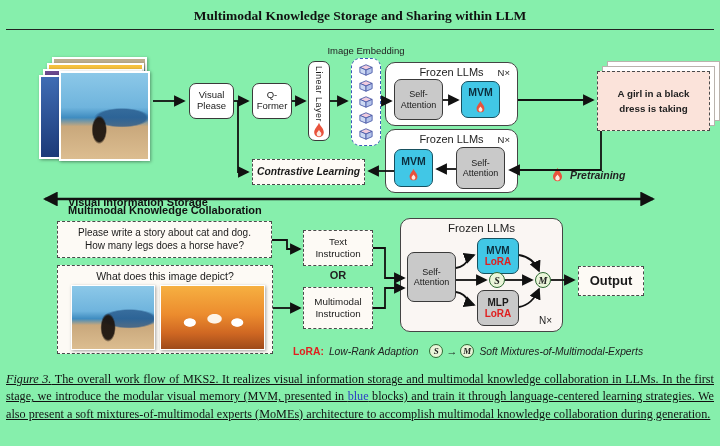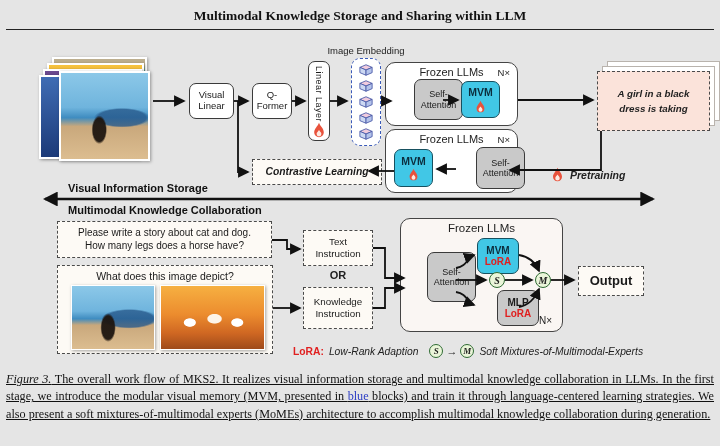--- a/index.html
+++ b/index.html
@@ -1,27 +1,27 @@
 <!DOCTYPE html>
 <html><head>
 <meta charset="utf-8">
 <style>
   html,body{margin:0;padding:0;background:#fff;}
-  .page{position:relative;width:720px;height:446px;background:#e5e5e5;overflow:hidden;
+  .page{position:relative;width:720px;height:446px;background:#86efac;overflow:hidden;
         font-family:"Liberation Sans",sans-serif;color:#1a1a1a;}
   .abs{position:absolute;}
   
   .paper-title{position:absolute;left:0;top:8px;width:720px;text-align:center;
     font-family:"Liberation Serif",serif;font-weight:bold;font-size:13.5px;color:#111;}
   .title-rule{position:absolute;left:6px;top:29px;width:708px;height:0;border-top:1.6px solid #222;}
   
   .rbox{position:absolute;box-sizing:border-box;border:1.5px solid #3a3a3a;border-radius:7px;
     background:#fff;display:flex;flex-direction:column;align-items:center;justify-content:center;
     font-size:9.5px;line-height:1.15;text-align:center;color:#1a1a1a;}
-  .gray{background:#c9c9c9;margin-left:20px;}
+  .gray{background:#c9c9c9;}
   .cyan{background:#41c7e6;border-color:#17505f;color:#0c2d3d;font-weight:bold;}
   .container{position:absolute;box-sizing:border-box;border:1.5px solid #444;border-radius:10px;background:#fff;}
   .fl-title{position:absolute;width:100%;text-align:center;top:3px;font-size:11px;color:#222;}
   .fl-rep{position:absolute;top:4px;right:7px;font-size:9.5px;color:#222;}
   
   .dashbox{position:absolute;box-sizing:border-box;border:1.4px dashed #4a4a4a;background:#fdfaf5;
     display:flex;flex-direction:column;align-items:center;justify-content:center;
     font-size:10px;line-height:1.25;text-align:center;color:#1a1a1a;}
   
   .photo{position:absolute;border:2px solid #fff;box-shadow:1px 1px 3px rgba(0,0,0,.35);box-sizing:border-box;}
@@ -42,21 +42,21 @@
   .tokens{position:absolute;box-sizing:border-box;border:1.6px dashed #3a5ab8;border-radius:9px;
     display:flex;flex-direction:column;align-items:center;justify-content:center;gap:2px;background:#fff;}
   
   .vbox{position:absolute;box-sizing:border-box;border:1.5px solid #3a3a3a;border-radius:7px;background:#fff;
     writing-mode:vertical-rl;text-align:center;font-size:9px;letter-spacing:.5px;color:#1a1a1a;
     display:flex;align-items:center;justify-content:flex-start;padding-top:4px;}
   
   .ghost{position:absolute;box-sizing:border-box;border:1.2px solid #b9b3ad;background:#fff;}
   .card{position:absolute;box-sizing:border-box;border:1.4px dashed #4a4a4a;background:#fbe3da;
     display:flex;flex-direction:column;align-items:center;justify-content:center;
-    font-size:9.8px;font-weight:600;line-height:1.55;text-align:center;color:#222;font-style:italic;}
+    font-size:9.8px;font-weight:600;line-height:1.55;text-align:center;color:#222;}
   
   .seclabel{position:absolute;font-weight:bold;font-size:11px;color:#111;}
   .smalllabel{position:absolute;font-size:9.5px;color:#222;}
   .italiclabel{position:absolute;font-style:italic;font-weight:600;font-size:10.5px;color:#222;}
   .or{position:absolute;font-weight:bold;font-size:11px;color:#222;text-align:center;}
   .lora{color:#e01f1f;font-weight:bold;}
   
   .node{position:absolute;width:16px;height:16px;border-radius:50%;box-sizing:border-box;
     border:1.4px solid #2f6b33;background:#eaf5d9;display:flex;align-items:center;justify-content:center;
     font-family:"Liberation Serif",serif;font-style:italic;font-size:10px;font-weight:bold;color:#222;}
@@ -83,21 +83,21 @@
   <div>
     <div class="photo photo-city abs" style="left:52px;top:57px;width:95px;height:38px;"></div>
     <div class="photo photo-yellow abs" style="left:47px;top:63px;width:97px;height:88px;"></div>
     <div class="photo photo-purple abs" style="left:43px;top:69px;width:99px;height:88px;"></div>
     <div class="photo photo-blue abs" style="left:39px;top:75px;width:101px;height:84px;"></div>
     <div class="photo photo-beach abs" style="left:59px;top:71px;width:91px;height:90px;"></div>
   </div>
 
   <div class="rbox" style="left:189px;top:83px;width:45px;height:36px;">
     <span>Visual</span>
-    <span>Linear</span>
+    <span>Please</span>
   </div>
   <div class="rbox" style="left:252px;top:83px;width:40px;height:36px;">
     <span>Q-</span>
     <span>Former</span>
   </div>
 
   <div class="vbox" style="left:308px;top:61px;width:22px;height:80px;">
     <span>Linear Layer</span>
   </div>
   <svg class="flame" style="left:312px;top:122px;" width="14" height="16" viewBox="0 0 16 20">
@@ -166,51 +166,51 @@
     <svg width="11" height="13" viewBox="0 0 16 20">
         <path d="M8 1 C10 6 14 8 14 13 A6 6 0 0 1 2 13 C2 8.5 6 6 8 1Z" fill="#e8523c"></path>
         <path d="M8 10 C9 12 11 12.8 11 15 A3 3 0 0 1 5 15 C5 12.8 7 12 8 10Z" fill="#fdeae2"></path>
       </svg>
   </div>
   <div class="rbox gray" style="left:456px;top:147px;width:49px;height:42px;font-size:9px;">
     <span>Self-</span>
     <span>Attention</span>
   </div>
 
-  <div class="dashbox" style="left:252px;top:159px;width:130px;height:26px;font-style:italic;font-weight:600;font-size:10.3px;">
+  <div class="dashbox" style="left:252px;top:159px;width:113px;height:26px;font-style:italic;font-weight:600;font-size:10.3px;">
     <span>Contrastive Learning</span>
   </div>
 
   <svg class="flame" style="left:551px;top:167px;" width="13" height="15" viewBox="0 0 16 20">
     <path d="M8 1 C10 6 14 8 14 13 A6 6 0 0 1 2 13 C2 8.5 6 6 8 1Z" fill="#e8523c"></path>
     <path d="M8 10 C9 12 11 12.8 11 15 A3 3 0 0 1 5 15 C5 12.8 7 12 8 10Z" fill="#fdeae2"></path>
   </svg>
   <div class="italiclabel" style="left:570px;top:169px;">Pretraining</div>
 
-  <div class="seclabel" style="left:68px;top:182px;">Visual Information Storage</div>
+  <div class="seclabel" style="left:68px;top:196px;">Visual Information Storage</div>
   <div class="seclabel" style="left:68px;top:204px;">Multimodal Knowledge Collaboration</div>
 
   <div class="dashbox" style="left:57px;top:221px;width:215px;height:37px;">
     <span>Please write a story about cat and dog.</span>
     <span>How many legs does a horse have?</span>
   </div>
 
   <div class="dashbox" style="left:57px;top:265px;width:216px;height:89px;justify-content:flex-start;padding-top:4px;font-size:10.5px;">
     <span>What does this image depict?</span>
   </div>
   <div class="photo photo-beach abs" style="left:71px;top:285px;width:84px;height:65px;border-width:1px;"></div>
   <div class="photo photo-swans abs" style="left:160px;top:285px;width:105px;height:65px;border-width:1px;"></div>
 
   <div class="dashbox" style="left:303px;top:230px;width:70px;height:36px;font-size:9.8px;">
     <span>Text</span>
     <span>Instruction</span>
   </div>
   <div class="or" style="left:303px;top:269px;width:70px;">OR</div>
   <div class="dashbox" style="left:303px;top:287px;width:70px;height:42px;font-size:9.8px;">
-    <span>Knowledge</span>
+    <span>Multimodal</span>
     <span>Instruction</span>
   </div>
 
   <div class="container" style="left:400px;top:218px;width:163px;height:114px;background:#faf6f3;">
     <div class="fl-title" style="font-size:11.5px;">Frozen LLMs</div>
     <div class="fl-rep" style="top:auto;bottom:5px;right:10px;font-size:10px;">N×</div>
   </div>
   <div class="rbox gray" style="left:407px;top:252px;width:49px;height:50px;font-size:9px;">
     <span>Self-</span>
     <span>Attention</span>

